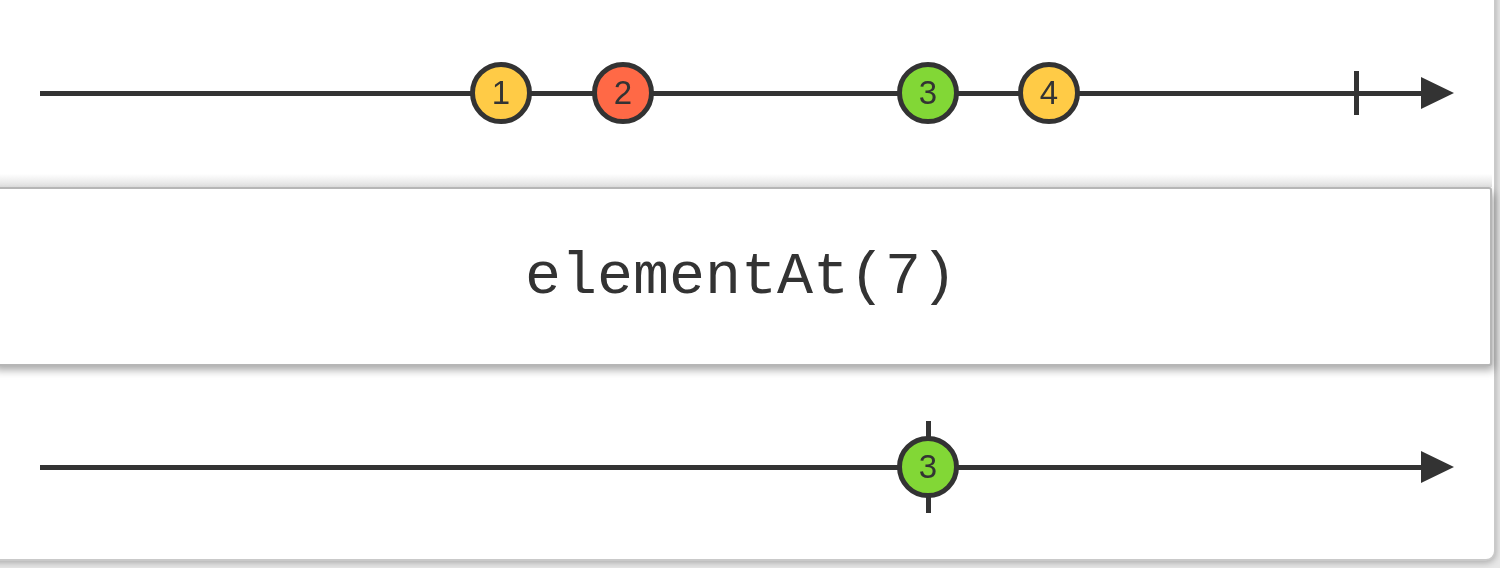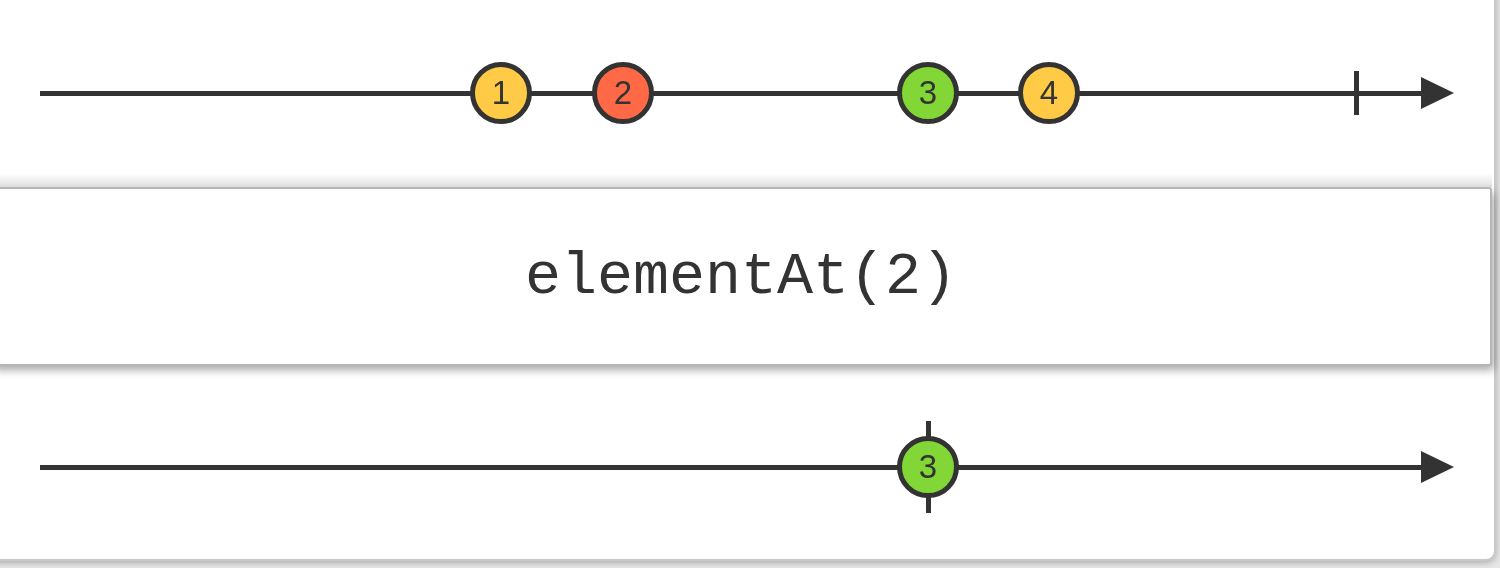--- a/index.html
+++ b/index.html
@@ -81,21 +81,21 @@
   <div id="input-marbles">
       <div class="marble" style="left: 470px; top: 62px; background: rgb(255, 203, 70);">1</div>
       <div class="marble" style="left: 592px; top: 62px; background: rgb(255, 105, 70);">2</div>
       <div class="marble" style="left: 897px; top: 62px; background: rgb(130, 215, 54);">3</div>
       <div class="marble" style="left: 1018px; top: 62px; background: rgb(255, 203, 70);">4</div>
     </div>
 </div>
 
 <div class="gap-band"></div>
 <div class="operator-box">
-  <span class="operator-label">elementAt(2)</span>
+  <span class="operator-label">elementAt(7)</span>
 </div>
 
 <div class="timeline">
   <div class="shaft" style="left:40px; top:464.5px; width:1392px;"></div>
   <div class="arrowhead" style="left:1421px; top:451px;"></div>
   <div class="tick" id="output-tick" style="left: 925.5px; top: 421px; height: 92px;"></div>
   <div id="output-marbles">
       <div class="marble" style="left: 897px; top: 436px; background: rgb(130, 215, 54);">3</div>
     </div>
 </div>

